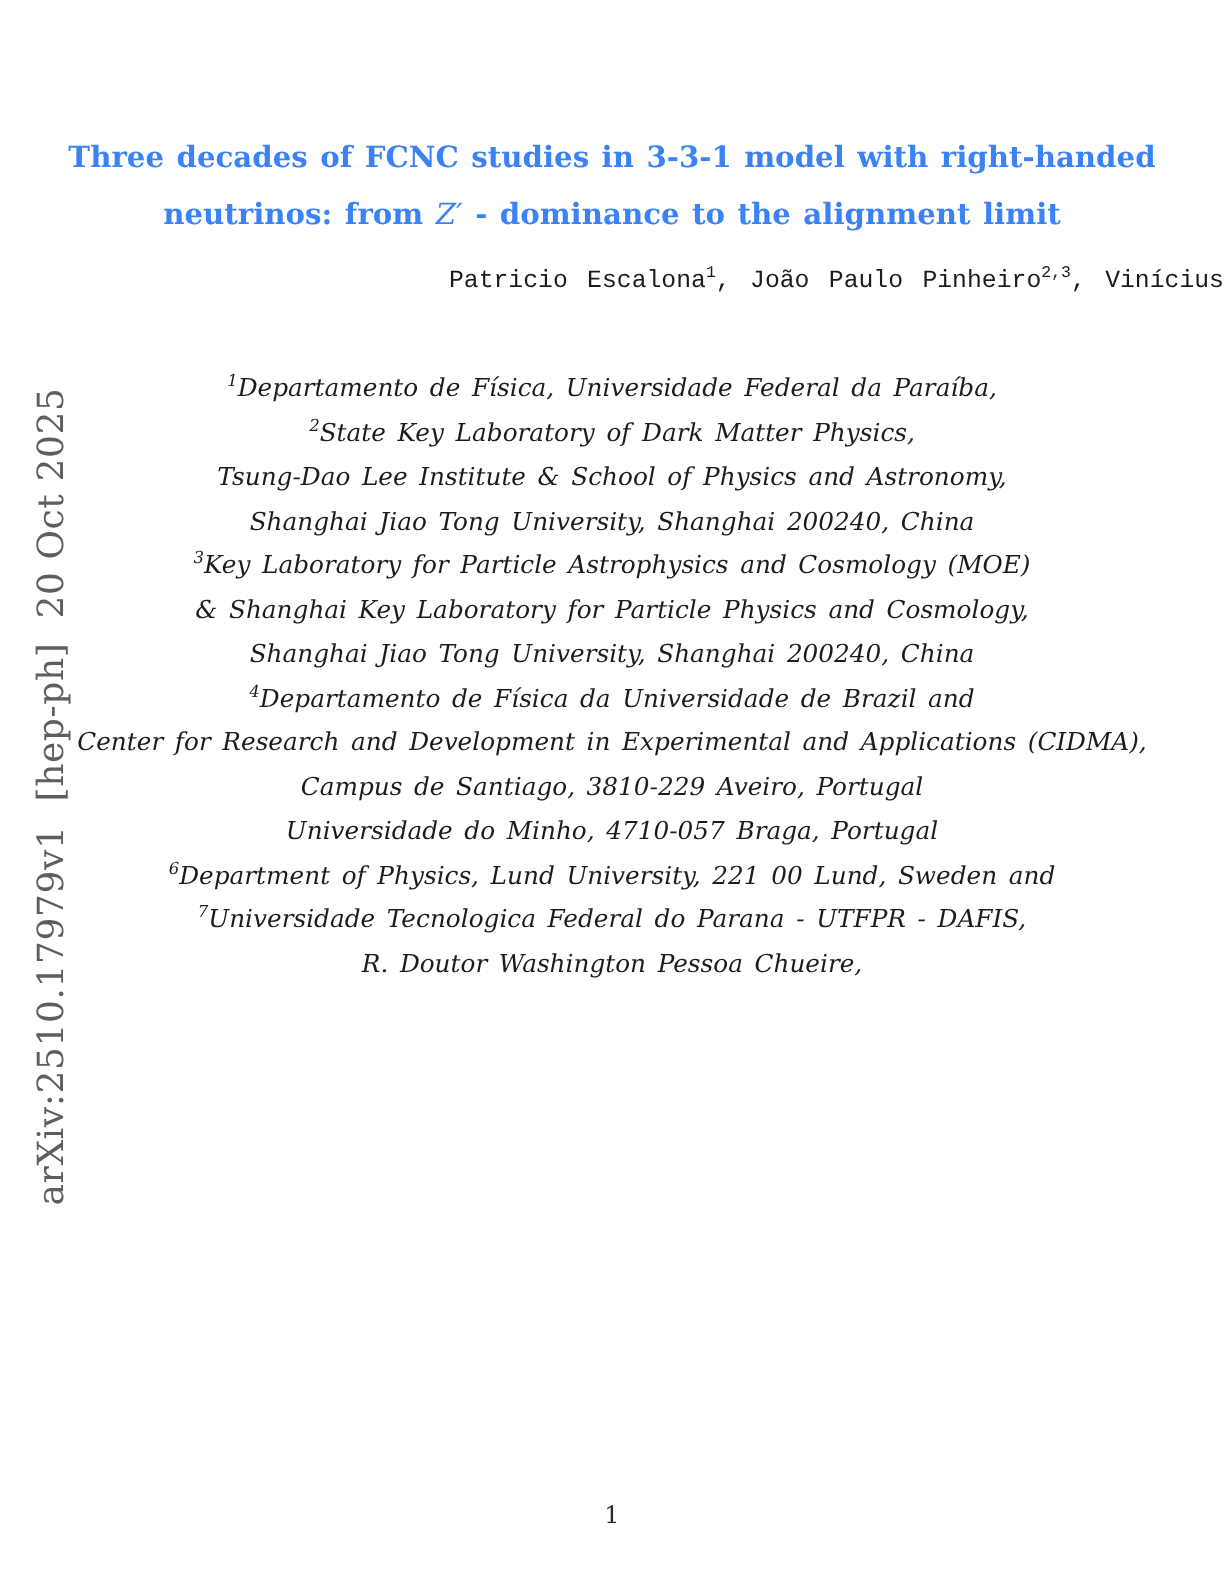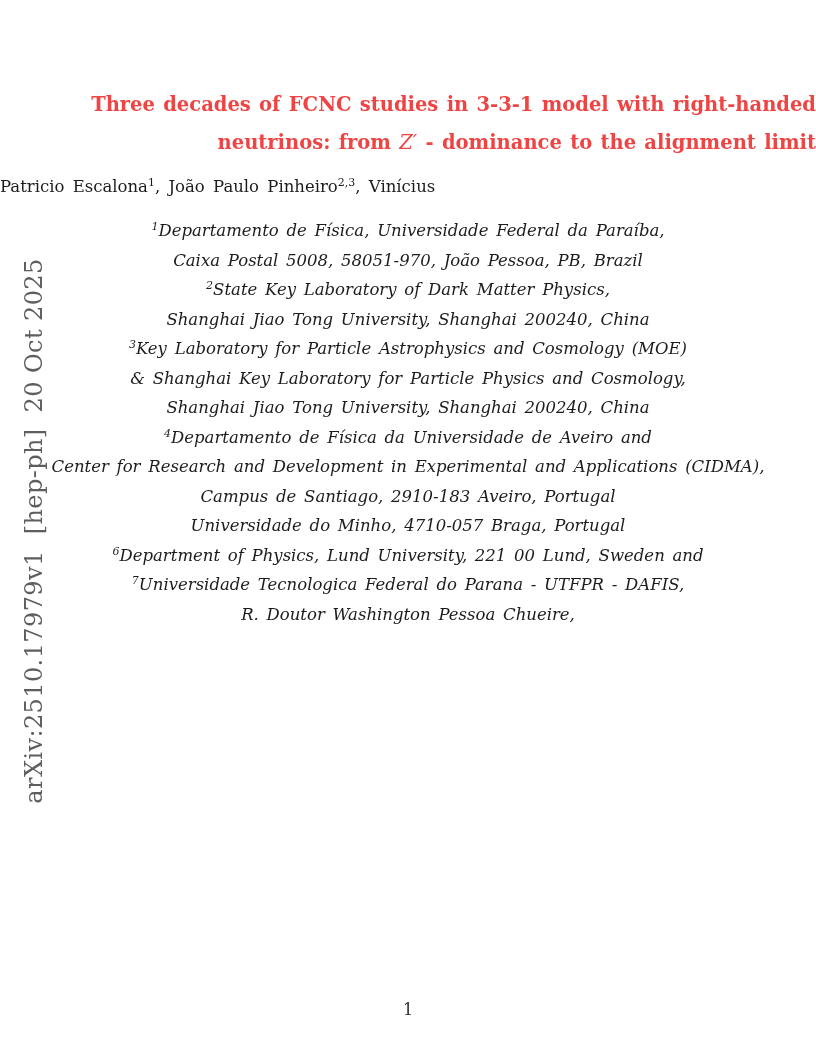--- a/index.html
+++ b/index.html
@@ -21,40 +21,41 @@
     font-size: 24px;
     color: #5e5e5e;
     letter-spacing: 0.4px;
   }
   .title {
     position: absolute;
     top: 86px;
     left: 0;
     width: 100%;
     margin: 0;
-    text-align: right;
+    text-align: center;
     font-weight: bold;
     font-size: 19.5px;
     line-height: 38px;
     word-spacing: 1.5px;
-    color: #ef4444;
+    color: #3b82f6;
   }
   .authors {
     position: absolute;
     top: 172px;
     left: 0;
     width: 100%;
-    text-align: left;
+    text-align: right;
     font-size: 16.5px;
     line-height: 29.5px;
     word-spacing: 3px;
+    font-family: Liberation Mono, monospace;
   }
   .affiliations {
     position: absolute;
-    top: 216px;
+    top: 244px;
     left: 0;
     width: 100%;
     text-align: center;
     font-style: italic;
     font-size: 16.5px;
     line-height: 29.5px;
     word-spacing: 2.5px;
   }
   .line { white-space: pre; }
   sup {
@@ -84,29 +85,29 @@
       <div class="line"><span>Three decades of FCNC studies in 3-3-1 model with right-handed</span></div>
       <div class="line"><span>neutrinos: from </span><span class="it">Z′</span><span> - dominance to the alignment limit</span></div>
     </h1>
 
   <div class="authors">
       <div class="line"><span>Patricio Escalona</span><sup>1</sup><span>, João Paulo Pinheiro</span><sup>2,3</sup><span>, Vinícius</span></div>
     </div>
 
   <div class="affiliations">
       <div class="line"><sup>1</sup><span>Departamento de Física, Universidade Federal da Paraíba,</span></div>
-      <div class="line"><span>Caixa Postal 5008, 58051-970, João Pessoa, PB, Brazil</span></div>
       <div class="line"><sup>2</sup><span>State Key Laboratory of Dark Matter Physics,</span></div>
+      <div class="line"><span>Tsung-Dao Lee Institute &amp; School of Physics and Astronomy,</span></div>
       <div class="line"><span>Shanghai Jiao Tong University, Shanghai 200240, China</span></div>
       <div class="line"><sup>3</sup><span>Key Laboratory for Particle Astrophysics and Cosmology (MOE)</span></div>
       <div class="line"><span>&amp; Shanghai Key Laboratory for Particle Physics and Cosmology,</span></div>
       <div class="line"><span>Shanghai Jiao Tong University, Shanghai 200240, China</span></div>
-      <div class="line"><sup>4</sup><span>Departamento de Física da Universidade de Aveiro and</span></div>
+      <div class="line"><sup>4</sup><span>Departamento de Física da Universidade de Brazil and</span></div>
       <div class="line"><span>Center for Research and Development in Experimental and Applications (CIDMA),</span></div>
-      <div class="line"><span>Campus de Santiago, 2910-183 Aveiro, Portugal</span></div>
+      <div class="line"><span>Campus de Santiago, 3810-229 Aveiro, Portugal</span></div>
       <div class="line"><span>Universidade do Minho, 4710-057 Braga, Portugal</span></div>
       <div class="line"><sup>6</sup><span>Department of Physics, Lund University, 221 00 Lund, Sweden and</span></div>
       <div class="line"><sup>7</sup><span>Universidade Tecnologica Federal do Parana - UTFPR - DAFIS,</span></div>
       <div class="line"><span>R. Doutor Washington Pessoa Chueire,</span></div>
     </div>
 
   <div class="page-number">1</div>
 
 </div>
 

